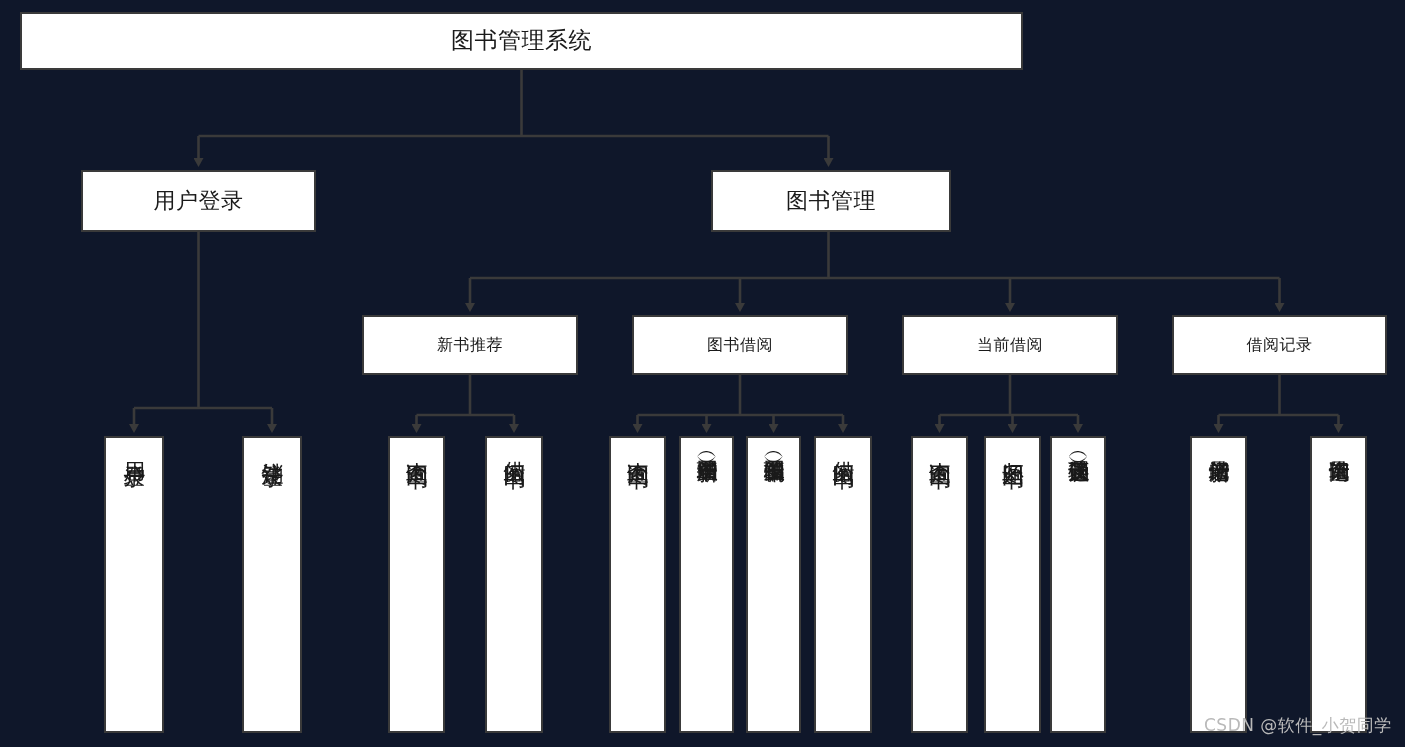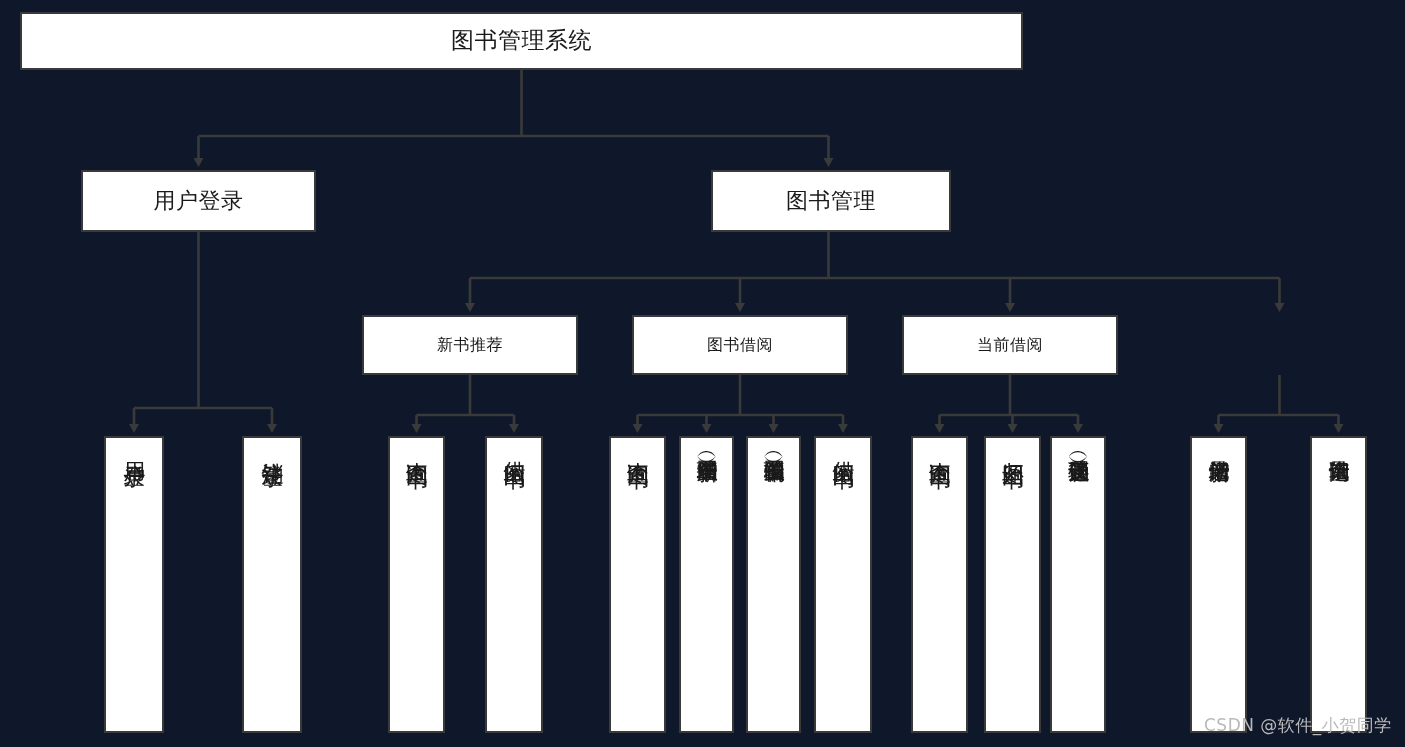--- a/index.html
+++ b/index.html
@@ -131,20 +131,23 @@
 
   <div class="node level3" id="n-l3-0" style="left: 362px; top: 315px; width: 216px; height: 60px;">
     <span class="label">新书推荐</span>
   </div>
   <div class="node level3" id="n-l3-2" style="left: 902px; top: 315px; width: 216px; height: 60px;">
     <span class="label">当前借阅</span>
   </div>
   <div class="node level3" id="n-l3-1" style="left: 632px; top: 315px; width: 216px; height: 60px;">
     <span class="label">图书借阅</span>
   </div>
+  <div class="node level3" id="n-l3-3" style="left: 1172px; top: 315px; width: 215px; height: 60px;">
+    <span class="label">借阅记录</span>
+  </div>
 
   <div id="leaf-host">
       <div class="node leaf" style="left: 104px; top: 436px; width: 60px; height: 297px;">
         <span class="label">用户登录</span>
       </div>
       <div class="node leaf" style="left: 242px; top: 436px; width: 60px; height: 297px;">
         <span class="label">注销登录</span>
       </div>
       <div class="node leaf" style="left: 388px; top: 436px; width: 57px; height: 297px;">
         <span class="label">查询图书</span>

